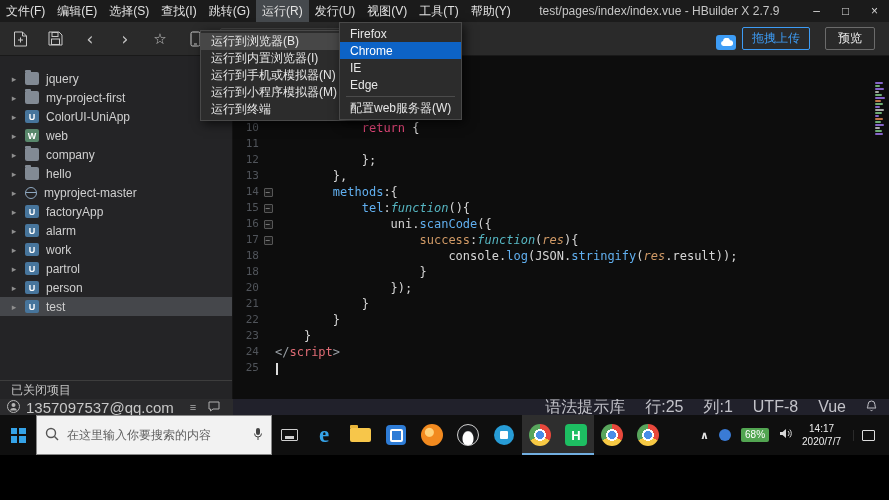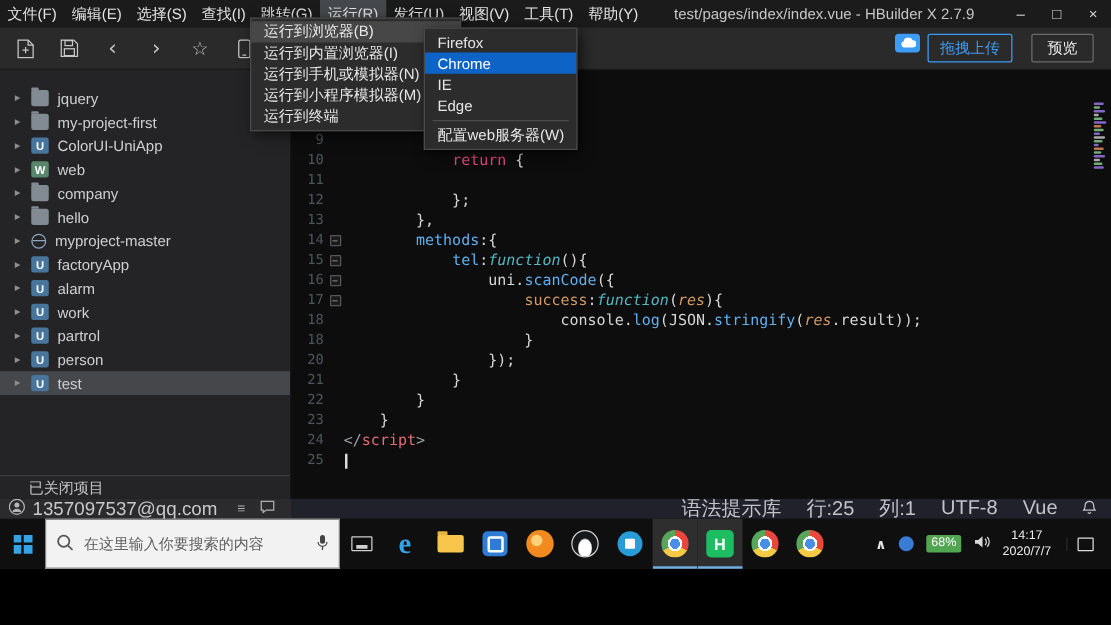--- a/index.html
+++ b/index.html
@@ -18,42 +18,42 @@
 
   
   .toolbar{height:34px;flex:0 0 auto;background:#2a2a2a;border-bottom:1px solid #191919;display:flex;align-items:center;padding:0 10px;gap:15px}
   .tb-icon{width:20px;height:20px;display:flex;align-items:center;justify-content:center;color:#c8c8c8}
   .nav-chev{font-size:17px;color:#c4c4c4;line-height:20px;font-family:"DejaVu Sans",sans-serif}
   .tb-star{font-size:15px;color:#c4c4c4}
   .tb-search{display:flex;align-items:center;gap:7px;background:#323232;border:1px solid #434343;border-radius:2px;height:22px;padding:0 8px;width:225px}
   .tb-search input{background:transparent;border:none;outline:none;color:#ddd;font-size:12px;width:100%}
   .tb-search input::placeholder{color:#8b8b8b}
   .spacer{flex:1}
-  .upload-wrap{display:flex;align-items:flex-start;gap:6px}
+  .upload-wrap{display:flex;align-items:flex-end;gap:6px}
   .upload-icon{width:20px;height:15px;background:var(--accent-blue,#3d9cf5);border-radius:3px;display:flex;align-items:center;justify-content:center}
   .upload-btn{background:transparent;border:1px solid var(--accent-blue,#3d9cf5);color:var(--accent-blue,#3d9cf5);font-size:12px;padding:2px 9px;border-radius:2px;font-family:inherit}
   .preview-btn{background:transparent;border:1px solid #6b6b6b;color:#ececec;font-size:12px;padding:2px 12px;border-radius:2px;font-family:inherit;margin-right:4px}
 
   
   .content{flex:1;display:flex;min-height:0}
   .sidebar{width:233px;flex:0 0 233px;background:#242426;border-right:1px solid #141414;display:flex;flex-direction:column}
   .tree{flex:1;padding-top:13px;overflow:hidden}
   .tree-item{height:19px;display:flex;align-items:center;gap:7px;padding-left:10px;font-size:12px;color:#cfcfcf;white-space:nowrap}
   .tree-item.selected{background:#45474b}
   .chev{color:#8f8f8f;font-size:9px;width:8px;flex:0 0 auto;text-align:center}
   .pi{width:14px;height:13px;border-radius:2px;display:flex;align-items:center;justify-content:center;font-size:9px;font-weight:bold;color:#fff;flex:0 0 auto;position:relative}
   .pi.folder{background:#828a94;border-radius:1px 2px 2px 2px}
   .pi.folder::before{content:"";position:absolute;top:-2px;left:0;width:6px;height:2px;background:#828a94;border-radius:1px 1px 0 0}
   .pi.uni{background:#47759c}
   .pi.uni::after{content:"U"}
   .pi.web{background:#58876b}
   .pi.web::after{content:"W"}
   .pi.globe{background:transparent;border:1px solid #8fa8c0;border-radius:50%;width:12px;height:12px}
   .pi.globe::after{content:"";width:10px;height:1px;background:#8fa8c0}
-  .closed-row{height:19px;flex:0 0 auto;border-top:1px solid #3d3d3d;display:flex;align-items:center;padding-left:23px;font-size:12px;color:#c5c5c5}
+  .closed-row{height:19px;flex:0 0 auto;border-top:1px solid #3d3d3d;display:flex;align-items:center;padding-left:11px;font-size:12px;color:#c5c5c5}
 
   
   .editor{flex:1;background:#0d0d0d;position:relative;overflow:hidden;font-family:"DejaVu Sans Mono","Liberation Mono",monospace;font-size:12px}
   .code-line{display:flex;height:16px;line-height:16px;white-space:pre}
   .gutter-num{width:28px;text-align:right;color:#50545a;flex:0 0 auto;font-size:11px;padding-right:2px}
   .fold{width:14px;flex:0 0 auto;display:flex;align-items:center;justify-content:center}
   .fold-box{width:9px;height:9px;border:1px solid #565656;border-radius:1px;color:#9a9a9a;font-size:8px;line-height:7px;text-align:center;background:#1a1a1a}
   .code-text{white-space:pre}
   .tk-kw{color:#e8487c}
   .tk-prop{color:#61afef}
@@ -70,21 +70,21 @@
   
   .statusbar{height:16px;flex:0 0 auto;display:flex;background:#21212b;font-size:11px}
   .status-left{width:233px;flex:0 0 233px;background:#2b2b2d;display:flex;align-items:center;gap:6px;padding:0 7px}
   .user-email{color:#c8c8c8;font-size:15px;white-space:nowrap}
   .sl-icons{display:flex;gap:12px;margin-left:10px;color:#b0b0b0;align-items:center}
   .status-right{flex:1;display:flex;align-items:center;justify-content:flex-end;gap:20px;padding-right:12px;color:#c2c2c8}
   .status-item{font-size:16px;white-space:nowrap}
 
   
   .dropdown{position:absolute;background:#2c2c2c;border:1px solid #494949;box-shadow:3px 3px 10px rgba(0,0,0,.65);padding:2px 0;z-index:50;font-size:12px}
-  #run-menu{left:200px;top:14px;min-width:138px}
+  #run-menu{left:200px;top:30px;min-width:138px}
   #browser-submenu{left:339px;top:22px;min-width:112px}
   .dd-item{height:17px;display:flex;align-items:center;justify-content:space-between;gap:16px;padding:0 10px;color:#e6e6e6;white-space:nowrap}
   .dd-item.highlighted{background:#474747}
   .dd-item.selected{background:var(--menu-highlight-blue,#0d63c6);color:#fff}
   .dd-arrow{color:#bcbcbc;font-size:9px}
   .dd-sep{height:1px;background:#4b4b4b;margin:3px 6px}
 
   
   .taskbar{height:40px;flex:0 0 auto;background:#0f0f0f;display:flex;align-items:stretch}
   .start-btn{width:36px;display:flex;align-items:center;justify-content:center}

